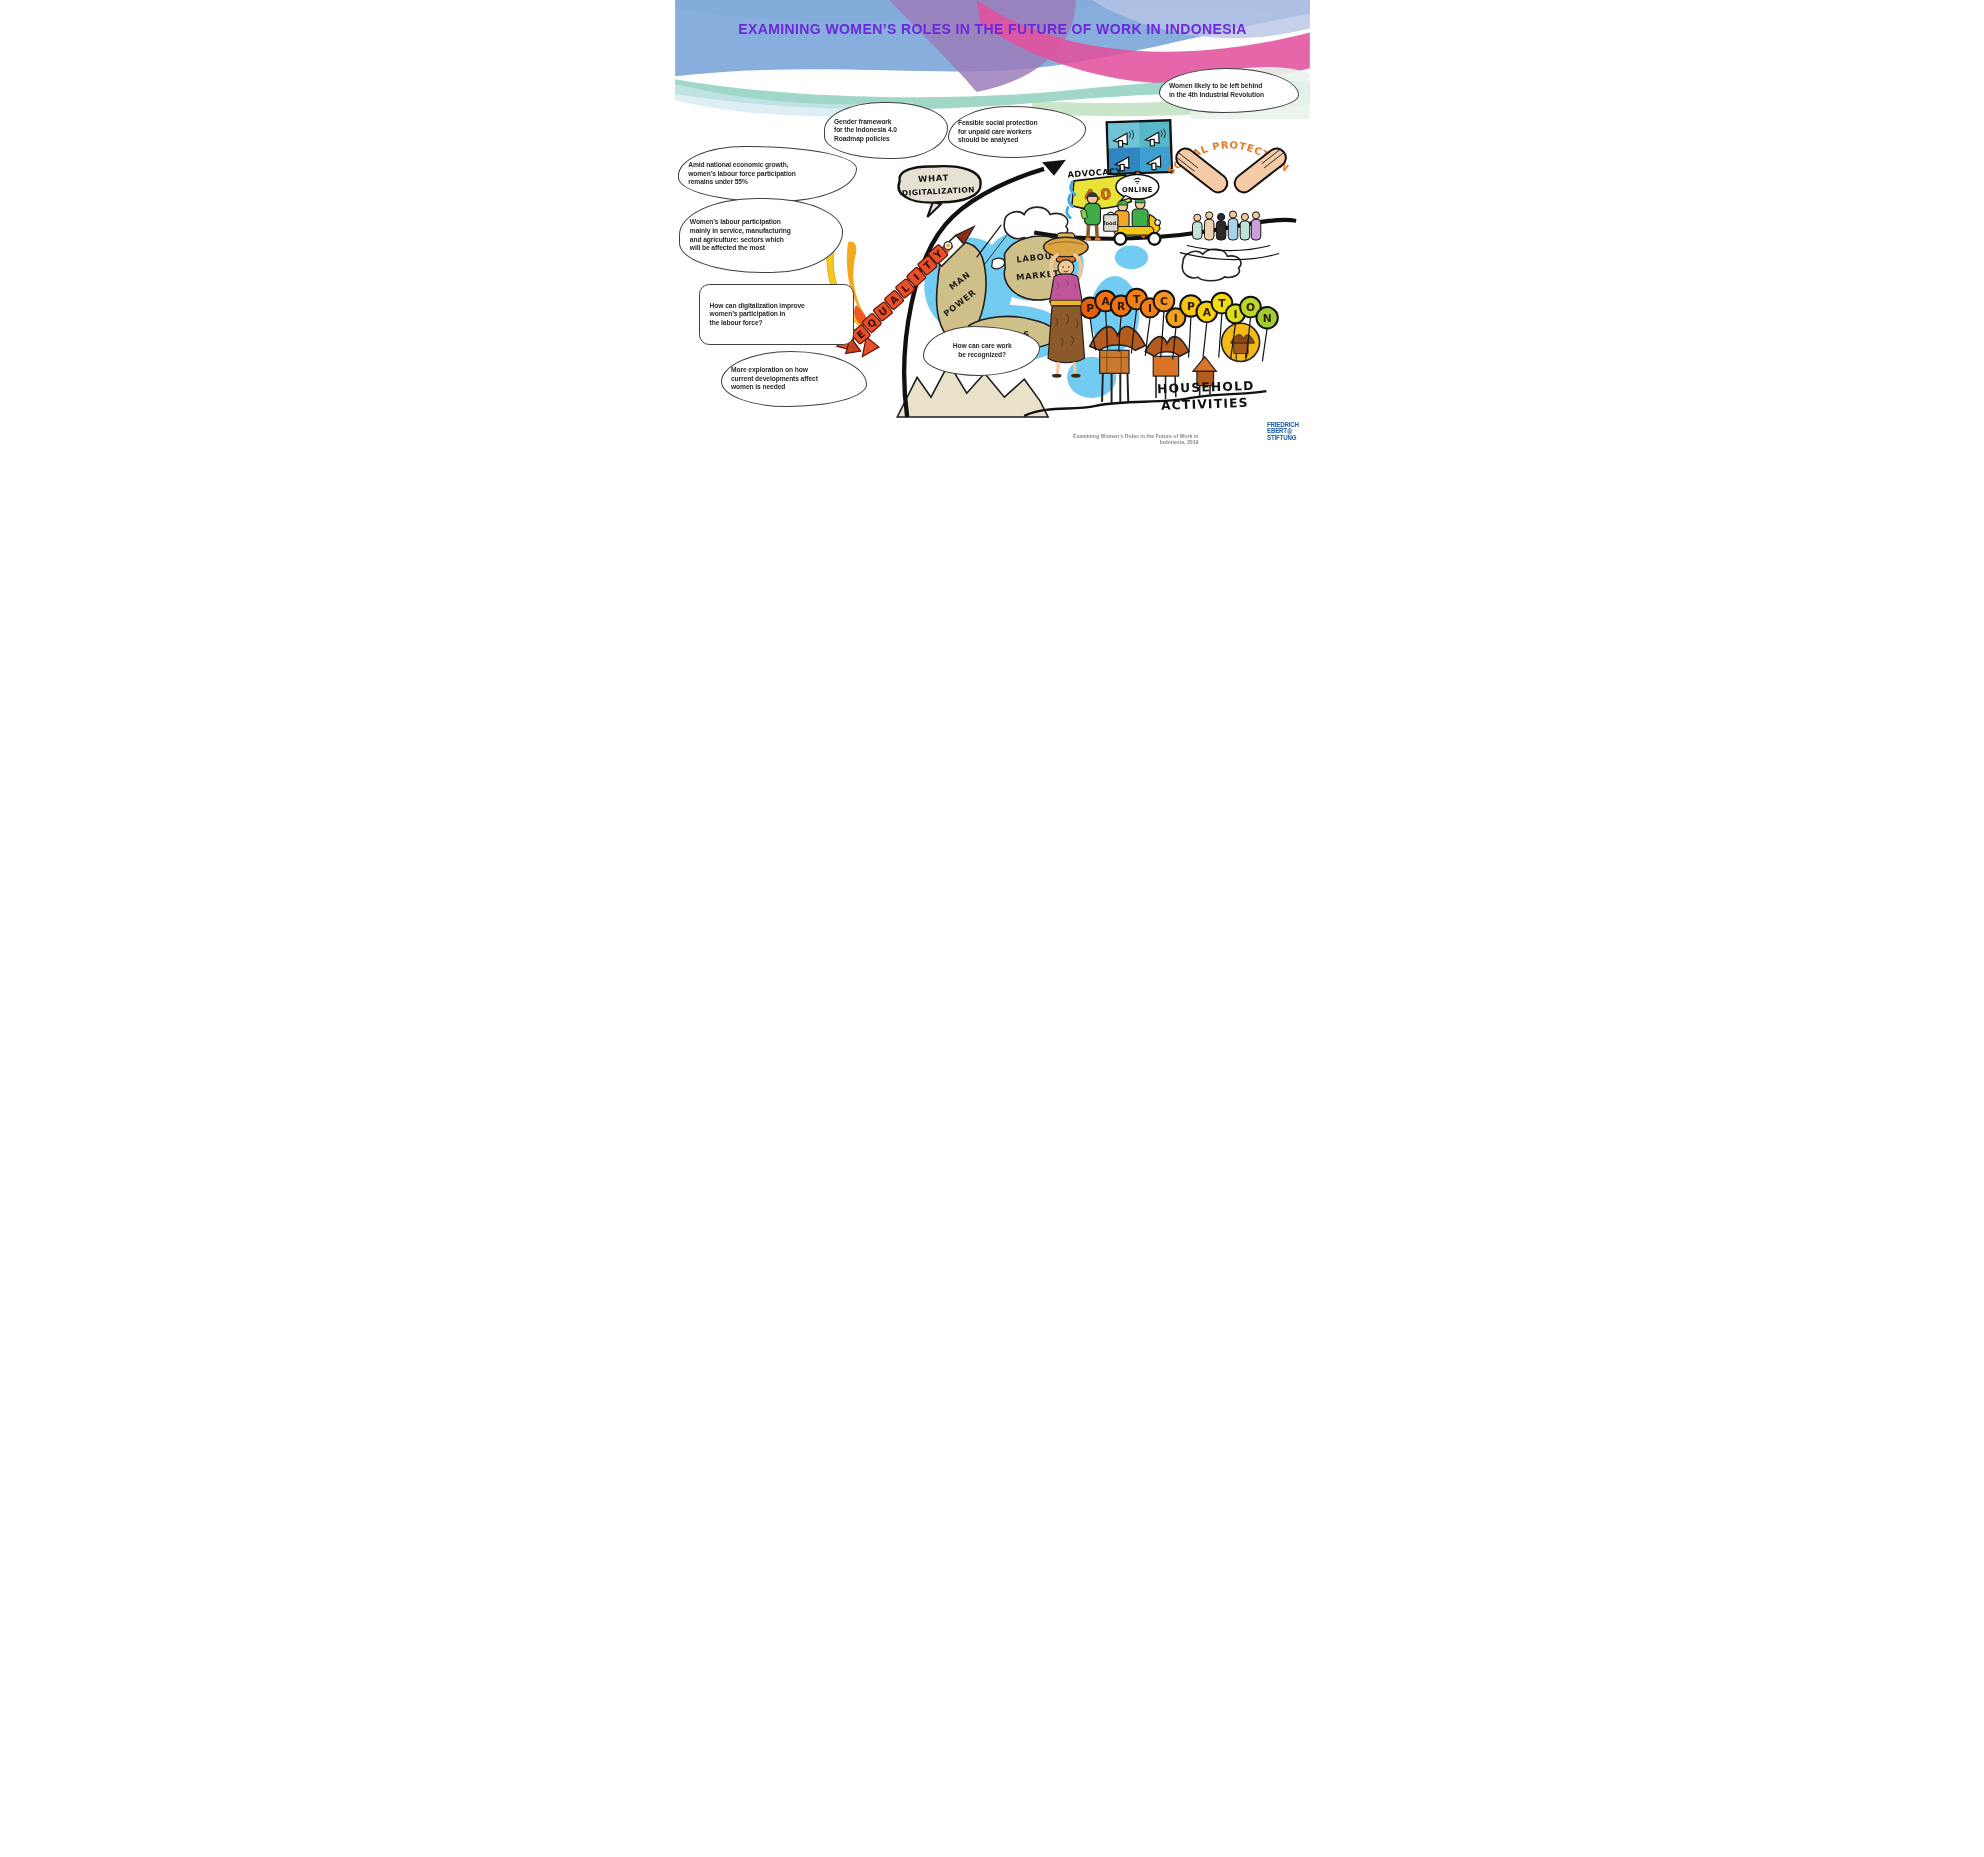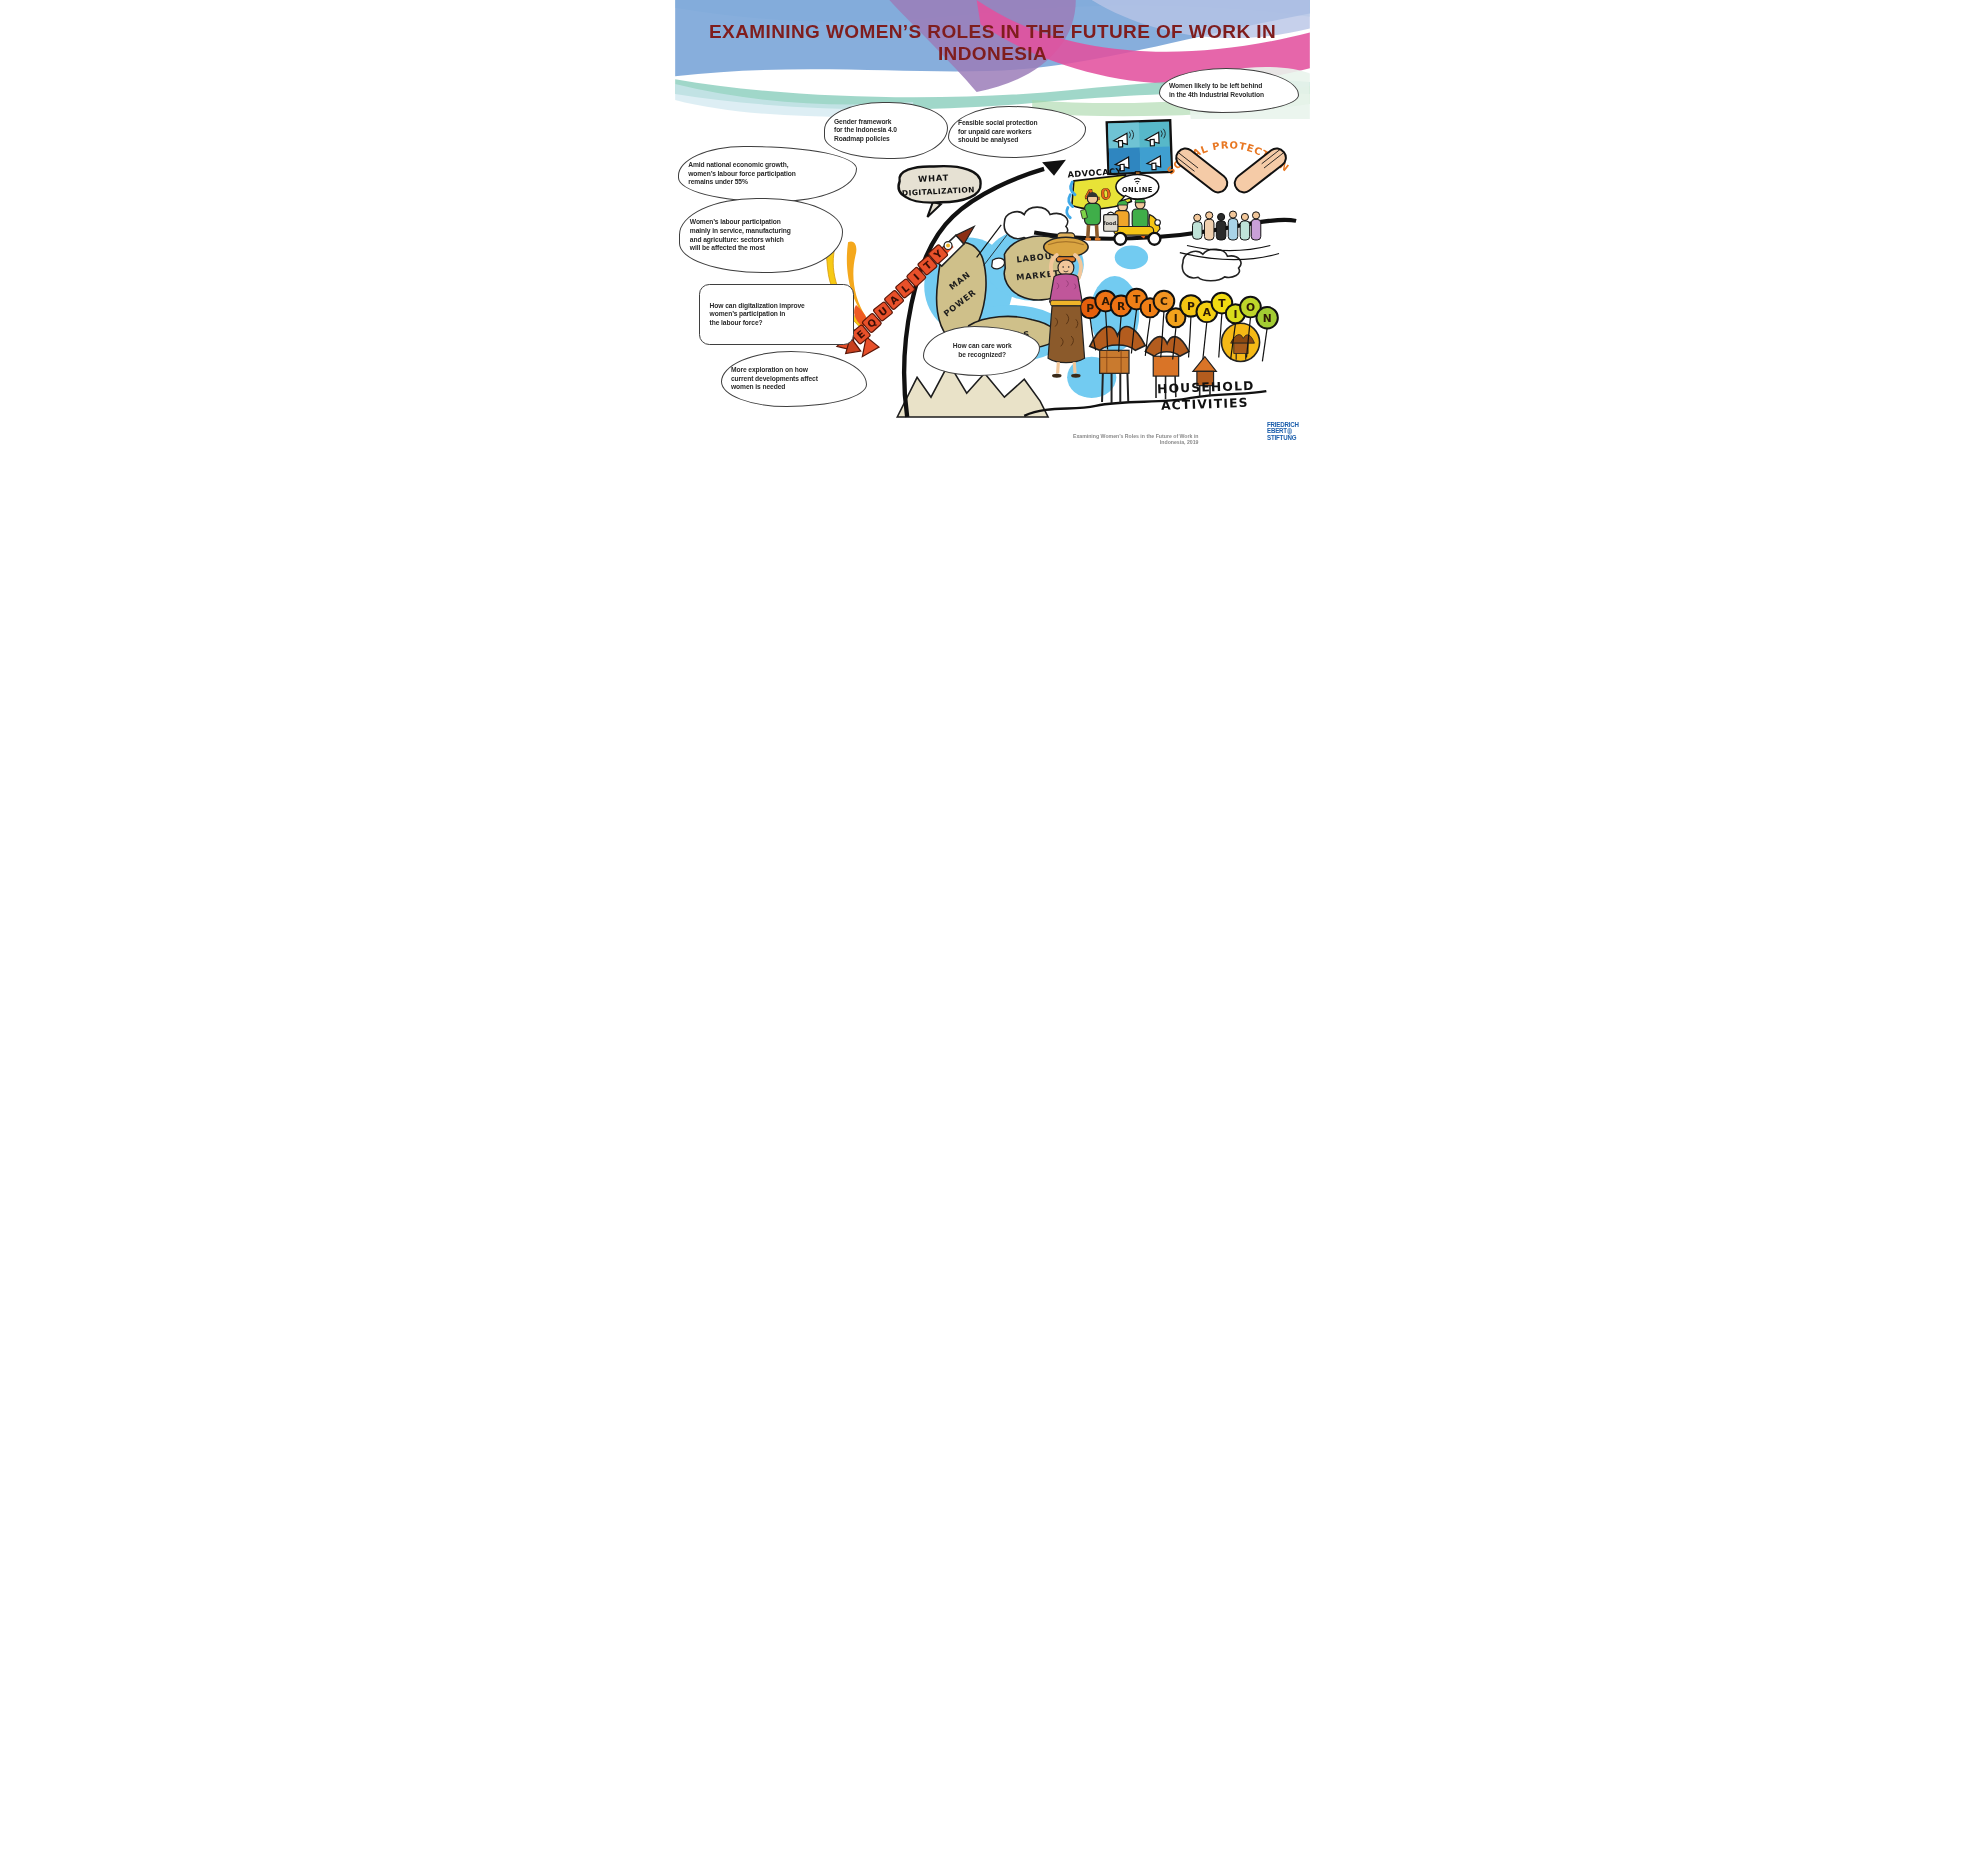--- a/index.html
+++ b/index.html
@@ -1,19 +1,19 @@
 <!DOCTYPE html>
 <html style="font-size:6.4px"><head>
 <meta charset="utf-8">
 <style>
   html,body{margin:0;padding:0;background:#ffffff;font-family:"Liberation Sans",sans-serif;}
   .stage{position:relative;width:635px;height:449px;margin:0 auto;background:#fff;overflow:hidden;}
   .stage svg{position:absolute;left:0;top:0;}
   .title{position:absolute;left:32px;top:20.6px;width:572px;text-align:center;
-         font-size:19px;font-weight:bold;color:#7f1d1d;letter-spacing:0.4px;z-index:3;}
+         font-size:14px;font-weight:bold;color:#6d28d9;letter-spacing:0.4px;z-index:3;}
   .bubble{position:absolute;background:#fff;border:1.6px solid #3f3f3f;display:flex;align-items:center;
           z-index:4;padding:4px 7.1px 4px 9.5px;box-sizing:border-box;}
   .bubble .btxt{white-space:pre-line;font-size:6.7px;font-weight:700;color:#2b2b2b;line-height:1.28;letter-spacing:-0.1px;}
   .b-blob1{border-radius:48% 52% 55% 45% / 55% 60% 40% 45%;}
   .b-blob2{border-radius:50% 50% 46% 54% / 52% 48% 58% 42%;}
   .b-blob3{border-radius:44% 56% 52% 48% / 60% 44% 56% 40%;}
   .b-blob4{border-radius:38% 62% 46% 54% / 55% 42% 62% 45%;}
   .b-rect{border-radius:10.3px;}
   .footer-caption{position:absolute;left:397px;top:433px;width:127px;text-align:right;
                   font-size:5.2px;font-weight:700;color:#8a8a8a;z-index:5;}

